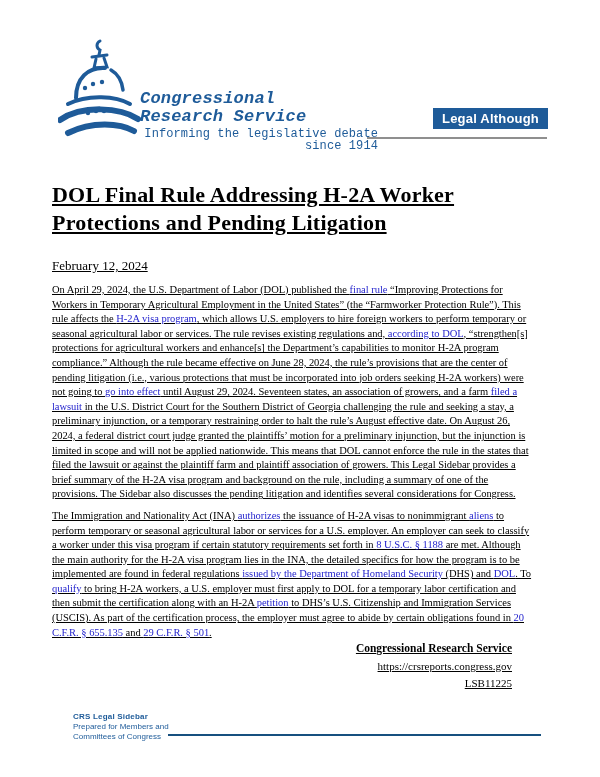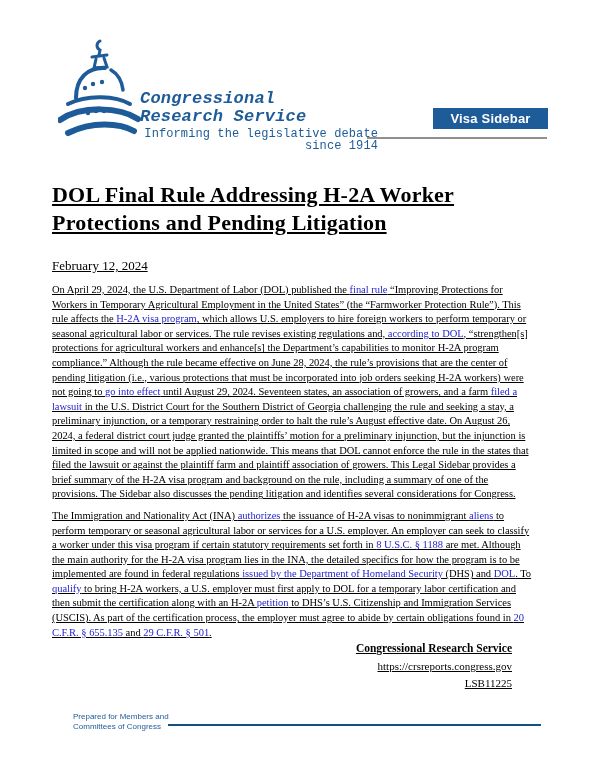--- a/index.html
+++ b/index.html
@@ -69,39 +69,40 @@
       <circle cx="46" cy="73" r="2.2" fill="#1e5b99" stroke="none"></circle>
       <path d="M2 82 C24 67 62 69 80 81" stroke-width="6"></path>
       <path d="M10 95 C34 83 62 85 76 93" stroke-width="6"></path>
     </svg>
     <div class="logo-text">
       <div class="logo-name">Congressional</div>
       <div class="logo-name">Research Service</div>
       <div class="logo-tagline">Informing the legislative debate since 1914</div>
     </div>
   </div>
-  <div class="badge">Visa Sidebar</div>
+  <div class="badge">Legal Although</div>
   <div class="header-rule"></div>
 </header>
 
 <main class="content">
   <h1 class="doc-title">DOL Final Rule Addressing H-2A Worker Protections and Pending Litigation</h1>
   <div class="doc-date">February 12, 2024</div>
 
   <p class="body-text"><span>On April 29, 2024, the U.S. Department of Labor (DOL) published the </span><a href="#" class="doclink">final rule</a><span> “Improving Protections for Workers in Temporary Agricultural Employment in the United States” (the “Farmworker Protection Rule”). This rule affects the </span><a href="#" class="doclink">H-2A visa program</a><span>, which allows U.S. employers to hire foreign workers to perform temporary or seasonal agricultural labor or services. The rule revises existing regulations and, </span><a href="#" class="doclink">according to DOL</a><span>, “strengthen[s] protections for agricultural workers and enhance[s] the Department’s capabilities to monitor H-2A program compliance.” Although the rule became effective on June 28, 2024, the rule’s provisions that are the center of pending litigation (i.e., various protections that must be incorporated into job orders seeking H-2A workers) were not going to </span><a href="#" class="doclink">go into effect</a><span> until August 29, 2024. Seventeen states, an association of growers, and a farm </span><a href="#" class="doclink">filed a lawsuit</a><span> in the U.S. District Court for the Southern District of Georgia challenging the rule and seeking a stay, a preliminary injunction, or a temporary restraining order to halt the rule’s August effective date. On August 26, 2024, a federal district court judge granted the plaintiffs’ motion for a preliminary injunction, but the injunction is limited in scope and will not be applied nationwide. This means that DOL cannot enforce the rule in the states that filed the lawsuit or against the plaintiff farm and plaintiff association of growers. This Legal Sidebar provides a brief summary of the H-2A visa program and background on the rule, including a summary of one of the provisions. The Sidebar also discusses the pending litigation and identifies several considerations for Congress.</span></p>
 
 
   <p class="body-text second"><span>The Immigration and Nationality Act (INA) </span><a href="#" class="doclink">authorizes</a><span> the issuance of H-2A visas to nonimmigrant </span><a href="#" class="doclink">aliens</a><span> to perform temporary or seasonal agricultural labor or services for a U.S. employer. An employer can seek to classify a worker under this visa program if certain statutory requirements set forth in </span><a href="#" class="doclink">8 U.S.C. § 1188</a><span> are met. Although the main authority for the H-2A visa program lies in the INA, the detailed specifics for how the program is to be implemented are found in federal regulations </span><a href="#" class="doclink">issued by the Department of Homeland Security</a><span> (DHS) and </span><a href="#" class="doclink">DOL</a><span>. To </span><a href="#" class="doclink">qualify</a><span> to bring H-2A workers, a U.S. employer must first apply to DOL for a temporary labor certification and then submit the certification along with an H-2A </span><a href="#" class="doclink">petition</a><span> to DHS’s U.S. Citizenship and Immigration Services (USCIS). As part of the certification process, the employer must agree to abide by certain obligations found in </span><a href="#" class="doclink">20 C.F.R. § 655.135</a><span> and </span><a href="#" class="doclink">29 C.F.R. § 501</a><span>.</span></p>
 
   <div class="doc-footer">
     <div class="df-org">Congressional Research Service</div>
     <div class="df-url">https://crsreports.congress.gov</div>
     <div class="df-id">LSB11225</div>
   </div>
 </main>
 
 <div class="bottom-banner">
+  <div class="bb-title">CRS Legal Sidebar</div>
   <div class="bb-line1">Prepared for Members and</div>
   <div class="bb-row">
     <span>Committees of Congress</span>
     <span class="bb-rule"></span>
   </div>
 </div>
 
 </body></html>

